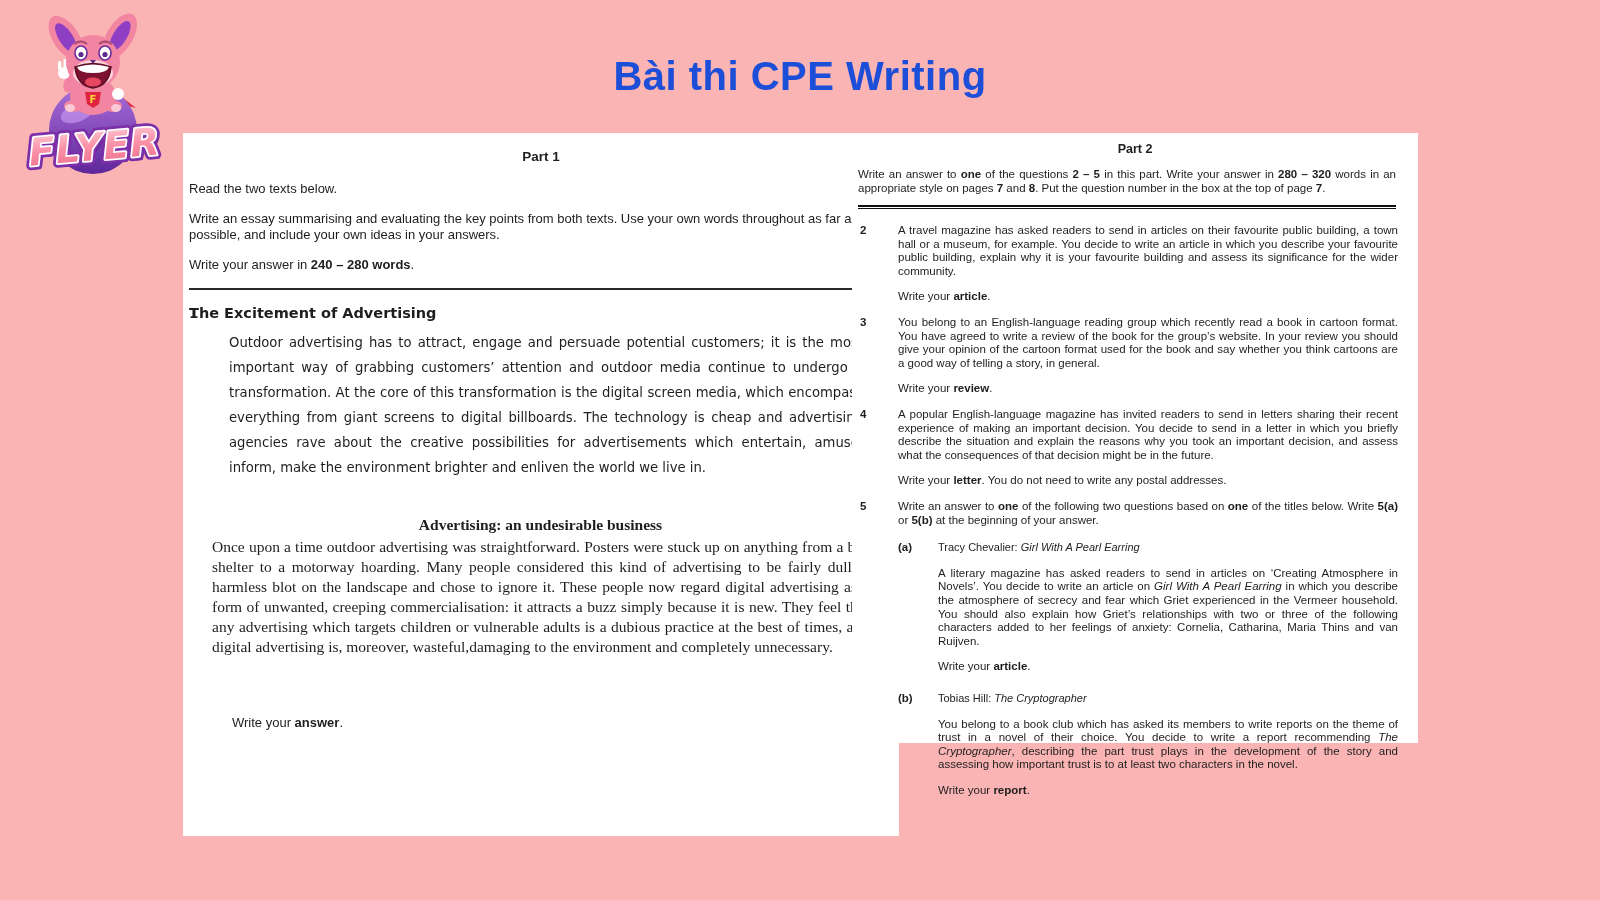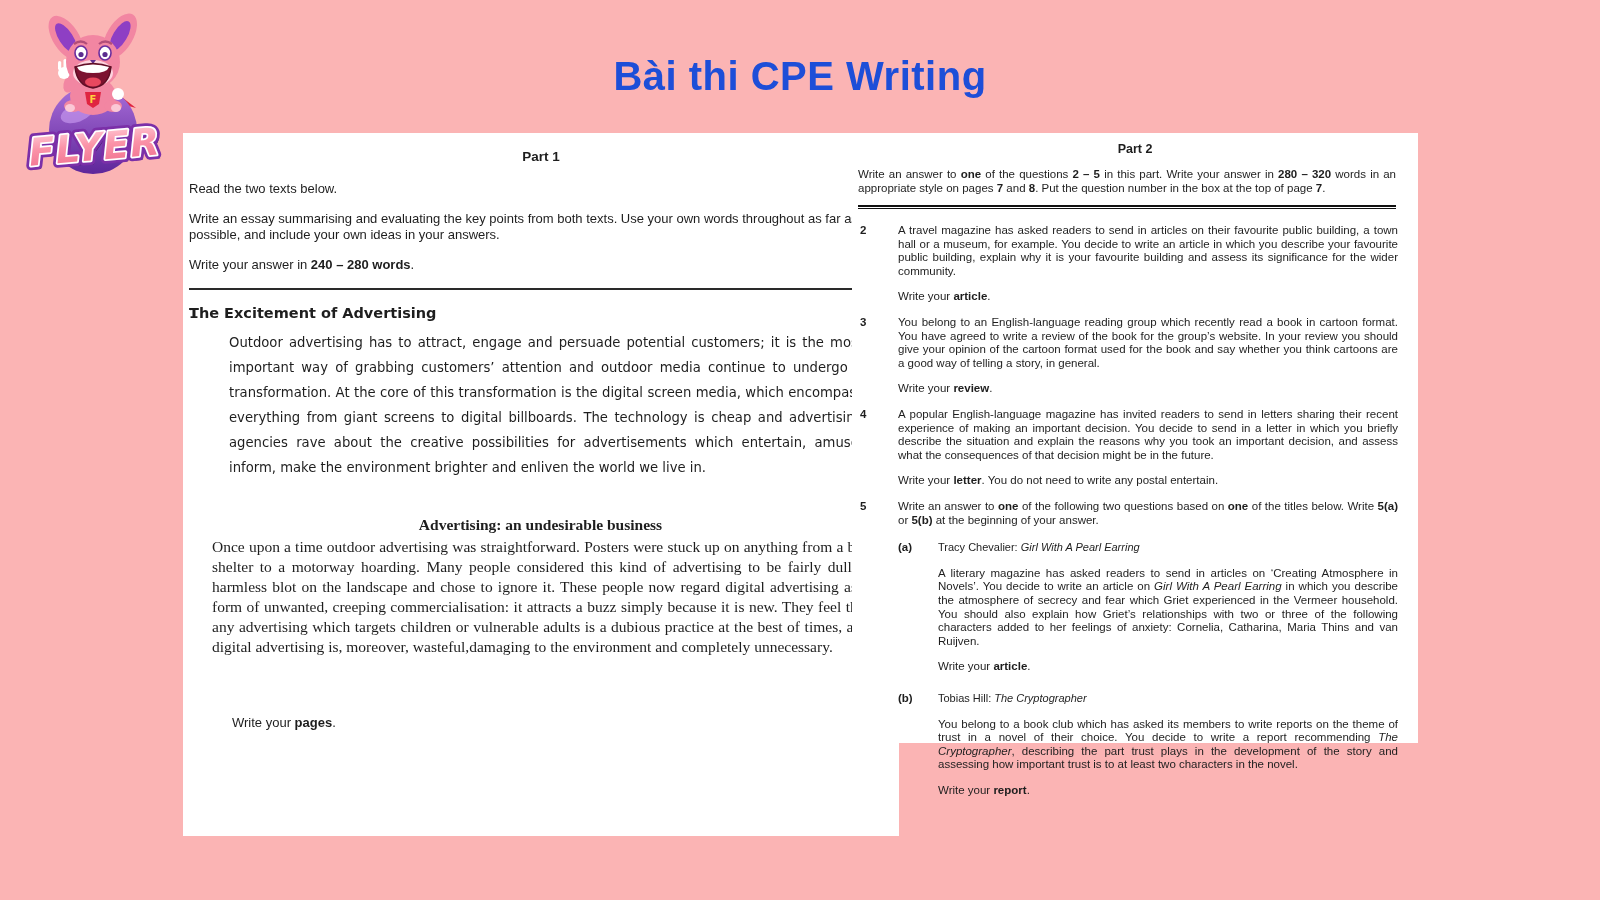--- a/index.html
+++ b/index.html
@@ -143,21 +143,21 @@
   <p class="p1-intro">Write an essay summarising and evaluating the key points from both texts. Use your own words throughout as far as possible, and include your own ideas in your answers.</p>
   <p class="p1-intro"><span>Write your answer in </span><span class="b">240 – 280 words</span><span>.</span></p>
   <hr class="rule-single">
   <div class="t1head">
     <span class="t1num">1</span>
     <span class="t1title">The Excitement of Advertising</span>
   </div>
   <p class="t1body">Outdoor advertising has to attract, engage and persuade potential customers; it is the most important way of grabbing customers’ attention and outdoor media continue to undergo a transformation. At the core of this transformation is the digital screen media, which encompass everything from giant screens to digital billboards. The technology is cheap and advertising agencies rave about the creative possibilities for advertisements which entertain, amuse, inform, make the environment brighter and enliven the world we live in.</p>
   <div class="t2title">Advertising: an undesirable business</div>
   <p class="t2body">Once upon a time outdoor advertising was straightforward. Posters were stuck up on anything from a bus shelter to a motorway hoarding. Many people considered this kind of advertising to be fairly dull, a harmless blot on the landscape and chose to ignore it. These people now regard digital advertising as a form of unwanted, creeping commercialisation: it attracts a buzz simply because it is new. They feel that any advertising which targets children or vulnerable adults is a dubious practice at the best of times, and digital advertising is, moreover, wasteful,damaging to the environment and completely unnecessary.</p>
-  <p class="p1footer"><span>Write your </span><span class="b">pages</span><span>.</span></p>
+  <p class="p1footer"><span>Write your </span><span class="b">answer</span><span>.</span></p>
 </section>
 
 <section class="panel panel-right">
   <div class="p2-part">Part 2</div>
   <p class="p2-intro"><span>Write an answer to </span><span class="b">one</span><span> of the questions </span><span class="b">2 – 5</span><span> in this part.  Write your answer in </span><span class="b">280 – 320</span><span> words in an appropriate style on pages </span><span class="b">7</span><span> and </span><span class="b">8</span><span>. Put the question number in the box at the top of page </span><span class="b">7</span><span>.</span></p>
   <div class="rule-double"></div>
 
   <div class="question q2">
     <div class="qnum">2</div>
     <div class="qbody">
@@ -171,21 +171,21 @@
     <div class="qbody">
       <p class="qtext"><span>You belong to an English-language reading group which recently read a book in cartoon format. You have agreed to write a review of the book for the group’s website. In your review you should give your opinion of the cartoon format used for the book and say whether you think cartoons are a good way of telling a story, in general.</span></p>
       <p class="qwrite"><span>Write your </span><span class="b">review</span><span>.</span></p>
     </div>
   </div>
 
   <div class="question">
     <div class="qnum">4</div>
     <div class="qbody">
       <p class="qtext"><span>A popular English-language magazine has invited readers to send in letters sharing their recent experience of making an important decision. You decide to send in a letter in which you briefly describe the situation and explain the reasons why you took an important decision, and assess what the consequences of that decision might be in the future.</span></p>
-      <p class="qwrite"><span>Write your </span><span class="b">letter</span><span>.  You do not need to write any postal entertain.</span></p>
+      <p class="qwrite"><span>Write your </span><span class="b">letter</span><span>.  You do not need to write any postal addresses.</span></p>
     </div>
   </div>
 
   <div class="question">
     <div class="qnum">5</div>
     <div class="qbody">
       <p class="qtext"><span>Write an answer to </span><span class="b">one</span><span> of the following two questions based on </span><span class="b">one</span><span> of the titles below. Write </span><span class="b">5(a)</span><span> or </span><span class="b">5(b)</span><span> at the beginning of your answer.</span></p>
 
       <div class="subq">
         <div class="sublabel">(a)</div>

